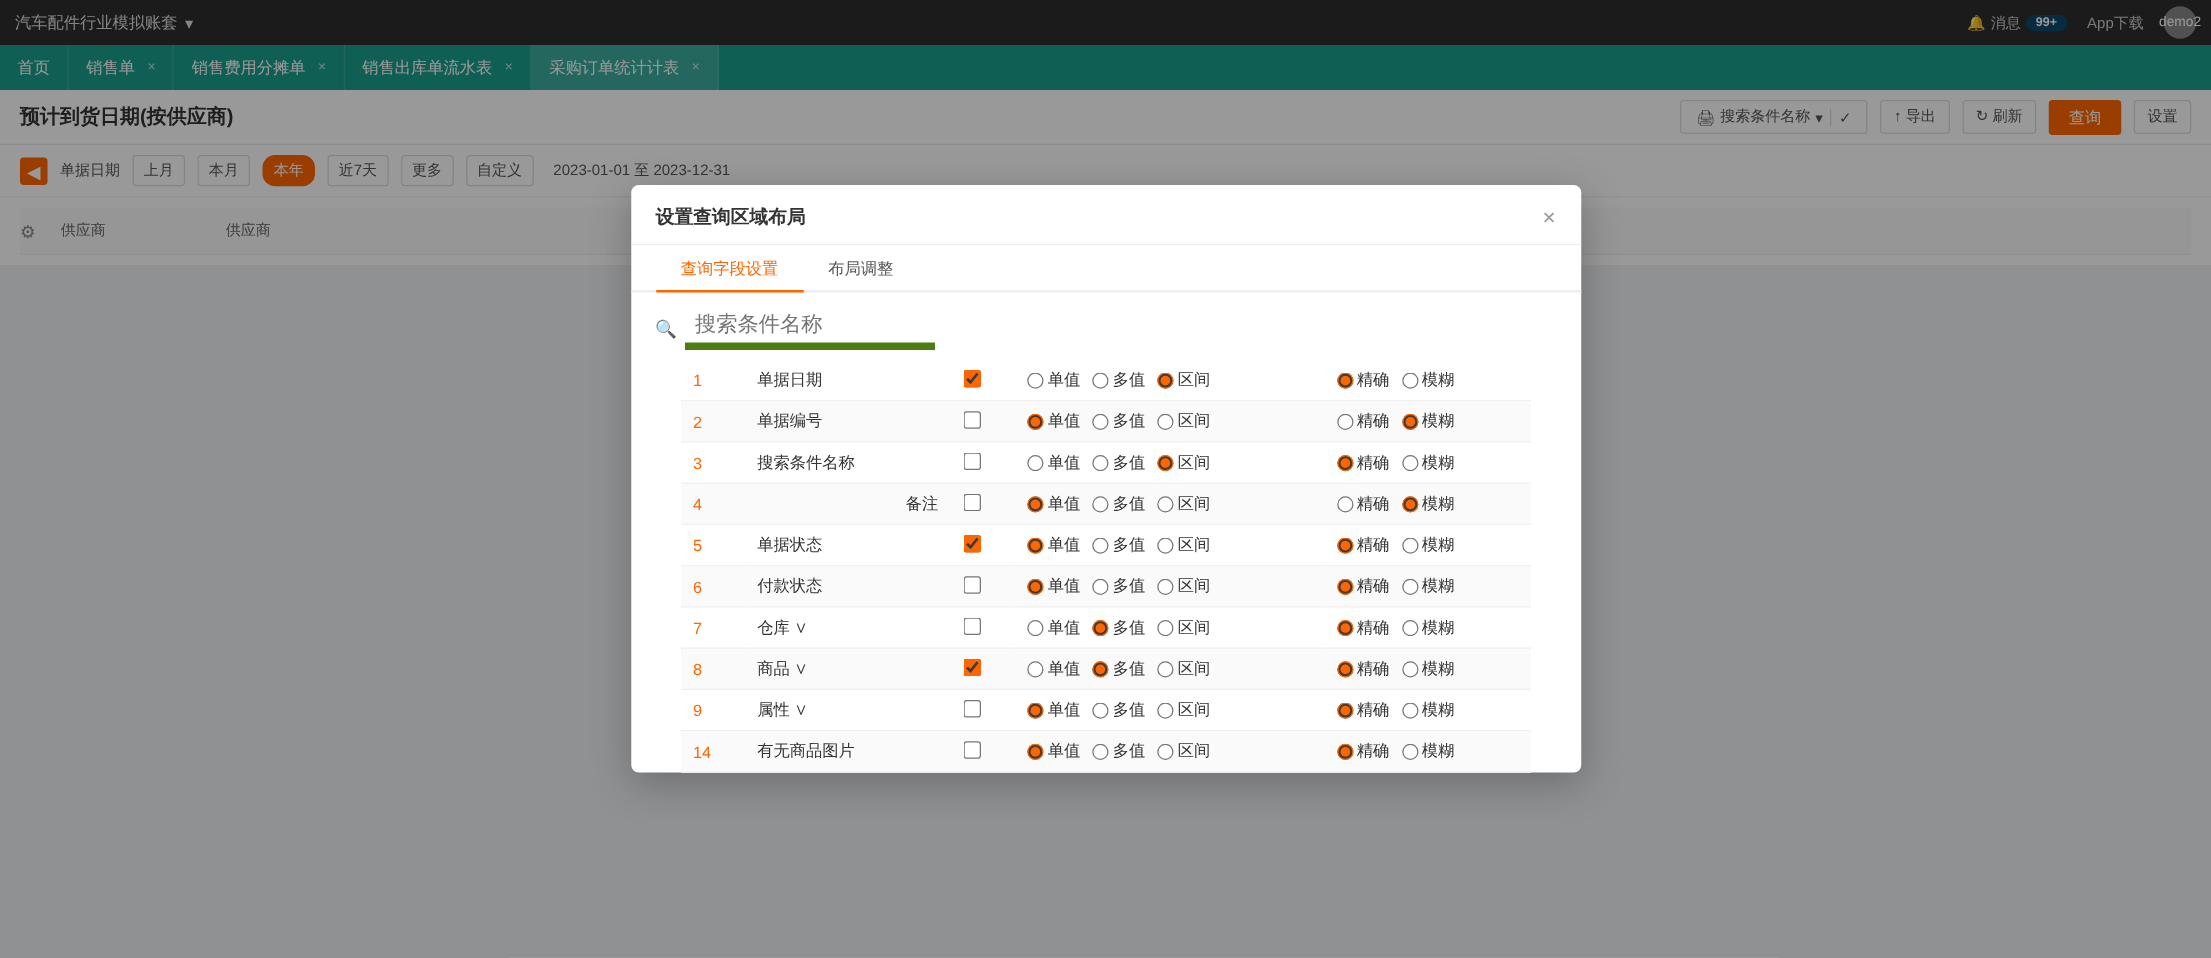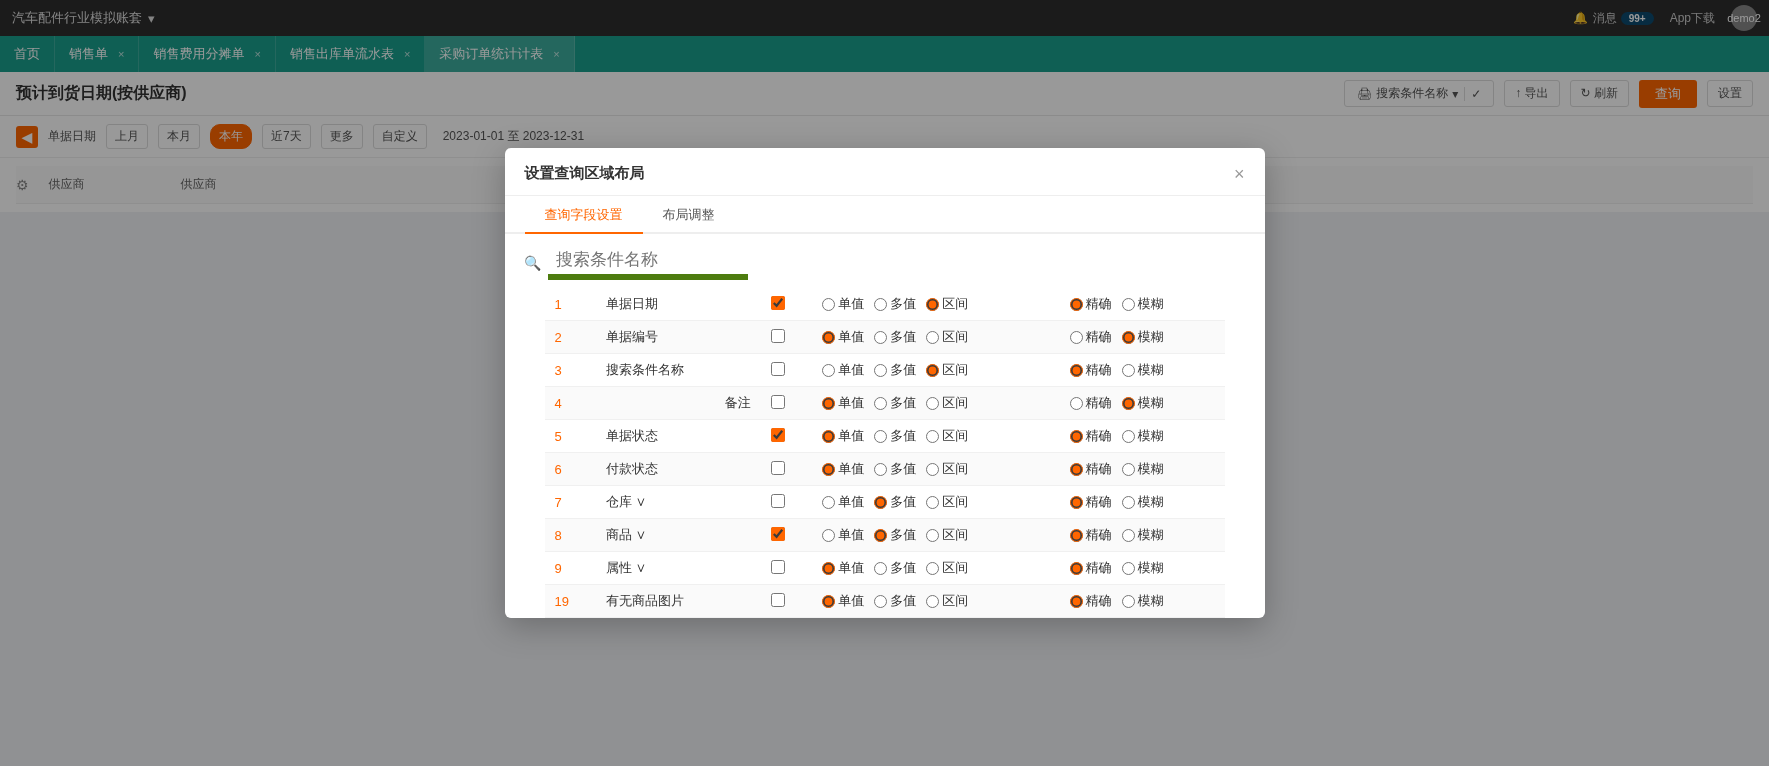--- a/index.html
+++ b/index.html
@@ -645,21 +645,21 @@
                     <span>精确</span>
                   </label>
                   <label class="radio-item">
                     <input type="radio" class="radio-input" name="match-8" style="">
                     <span>模糊</span>
                   </label>
                 </div>
               </td>
             </tr>
             <tr style="background: rgb(250, 250, 250);">
-              <td style="width: 50px;"><span class="order-num">19</span></td>
+              <td style="width: 50px;"><span class="order-num">14</span></td>
               <td style="width: 160px;">有无商品图片</td>
               <td style="width: 50px;"><input type="checkbox" class="checkbox-input" style=""></td>
               <td style="width: 240px;">
                 <div class="radio-group">
                   <label class="radio-item">
                     <input type="radio" class="radio-input" name="type-9" checked="" style="">
                     <span>单值</span>
                   </label>
                   <label class="radio-item">
                     <input type="radio" class="radio-input" name="type-9" style="">

